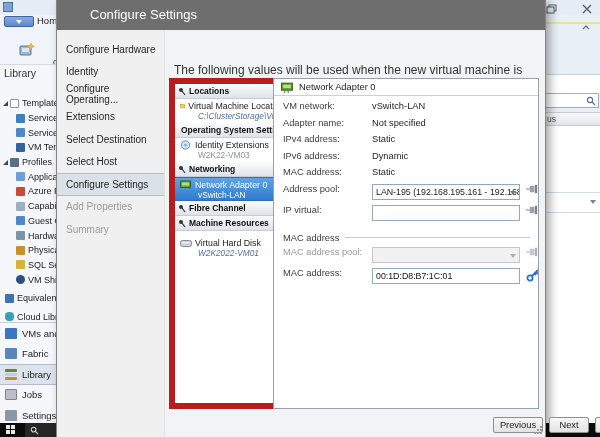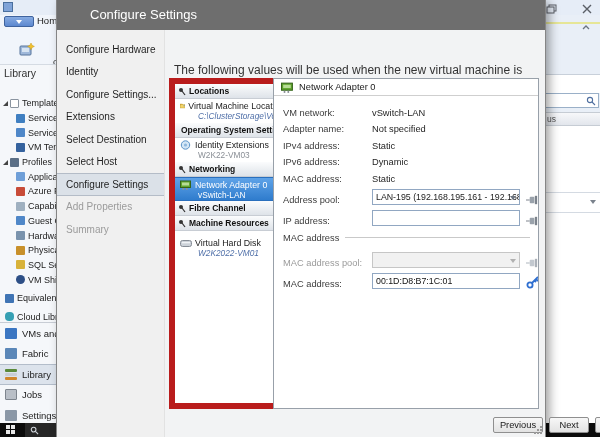--- a/index.html
+++ b/index.html
@@ -82,21 +82,21 @@
   .ti-sub{font-size:8.3px;margin-left:18px;line-height:10px}
   .ti-sub.italic{font-style:italic;color:#4f6fa8}
   .ti-sub.gray{color:#8a8f96}
   .titem.sel{background:linear-gradient(#5fa3e8,#2f7ccd);border-top:1px solid #2a6fbd;border-bottom:1px solid #2a6fbd}
   .titem.sel .ti-label,.titem.sel .ti-sub{color:#fff}
   .titem.mt{margin-top:5px}
 
   .details-panel{position:absolute;left:108px;top:48px;width:266px;height:331px;background:#fff;border:1px solid #98a0a9;overflow:hidden}
   .dheader{height:17px;display:flex;align-items:center;gap:5px;padding-left:7px;font-size:9.3px;color:#222;border-bottom:1px solid #cfcfcf}
   .drows{padding-top:5px}
-  .drow{display:flex;align-items:flex-end;height:16.5px;padding-left:9px;font-size:9.3px}
+  .drow{display:flex;align-items:flex-start;height:16.5px;padding-left:9px;font-size:9.3px}
   .drow.ctl{height:21px}
   .dlabel{width:89px;color:#3c3c3c;flex:none}
   .dlabel.dis{color:#9b9b9b}
   .dvalue{color:#1f1f1f}
   .combo{width:148px;height:16px;background:#fff;border:1px solid #91a7c2;position:relative;display:flex;align-items:center;
     padding:0 13px 0 3px;font-size:8.8px;color:#222;overflow:hidden;white-space:nowrap;flex:none}
   .combo .chev{position:absolute;right:3px;top:6px;width:0;height:0;border-left:3px solid transparent;border-right:3px solid transparent;border-top:4px solid #6b7480}
   .combo.dis{background:#f1f1f1;border-color:#c6c6c6}
   .combo.dis .chev{border-top-color:#b0b0b0}
   .tinput{width:148px;height:16px;border:1px solid #91a7c2;background:#fff;font-size:8.8px;padding:0 3px;flex:none;
@@ -293,21 +293,21 @@
   </div>
 
   <div class="dialog">
     <div class="dlg-header">
       <span>Configure Settings</span>
     </div>
 
     <div class="steps">
       <div class="step">Configure Hardware</div>
       <div class="step">Identity</div>
-      <div class="step">Configure Settings...</div>
+      <div class="step">Configure Operating...</div>
       <div class="step">Extensions</div>
       <div class="step">Select Destination</div>
       <div class="step">Select Host</div>
       <div class="step active">Configure Settings</div>
       <div class="step disabled">Add Properties</div>
       <div class="step disabled">Summary</div>
     </div>
 
     <div class="content">
       <div class="subheading">The following values will be used when the new virtual machine is created:</div>
@@ -437,21 +437,21 @@
               <span class="chev"></span>
             </div>
             <svg class="fld-ico" width="13" height="10" viewBox="0 0 14 10">
               <path d="M0 5 h4" stroke="#8a9099" stroke-width="1.2"></path>
               <rect x="4" y="1.5" width="5" height="7" rx="1" fill="#9aa2ab"></rect>
               <rect x="9.5" y="0.5" width="2.5" height="9" fill="#7c838c"></rect>
             </svg>
           </div>
 
           <div class="drow ctl">
-            <span class="dlabel">IP address:</span>
+            <span class="dlabel">IP virtual:</span>
             <input class="tinput" type="text" value="" style="">
             <svg class="fld-ico" width="13" height="10" viewBox="0 0 14 10">
               <path d="M0 5 h4" stroke="#8a9099" stroke-width="1.2"></path>
               <rect x="4" y="1.5" width="5" height="7" rx="1" fill="#9aa2ab"></rect>
               <rect x="9.5" y="0.5" width="2.5" height="9" fill="#7c838c"></rect>
             </svg>
           </div>
 
           <div class="mac-sep">
             <span>MAC address</span>

